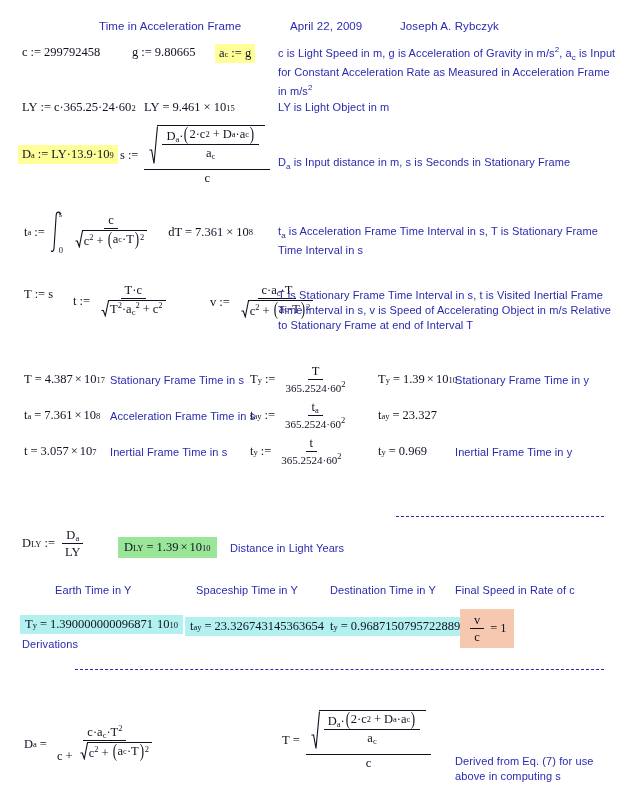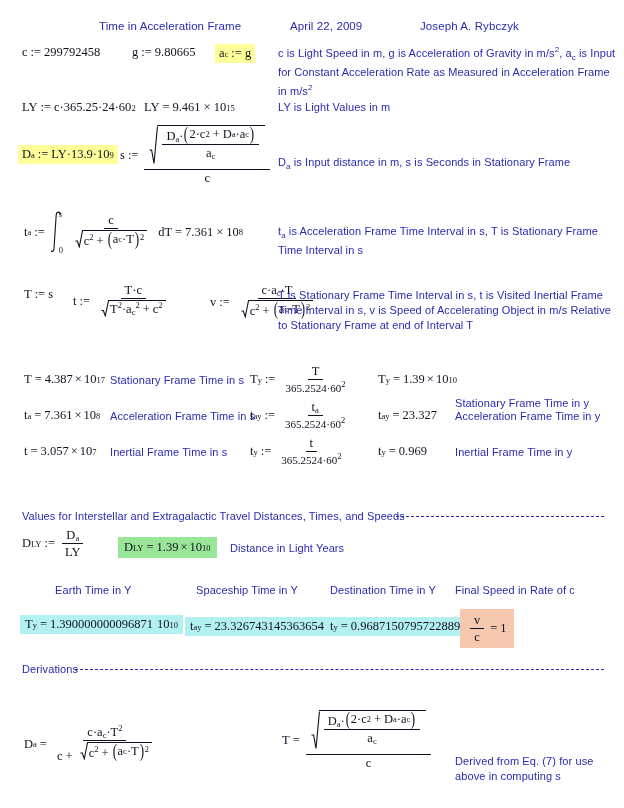--- a/index.html
+++ b/index.html
@@ -141,21 +141,21 @@
     height: 0;
   }
 </style>
 </head>
 <body>
 
 <div class="sheet">
 
   <div class="abs note title" style="left:99px; top:19px;">Time in Acceleration Frame</div>
   <div class="abs note title" style="left:290px; top:19px;">April 22, 2009</div>
-  <div class="abs note title" style="left:420px; top:19px;text-align:right;">Joseph A. Rybczyk</div>
+  <div class="abs note title" style="left:400px; top:19px;text-align:right;">Joseph A. Rybczyk</div>
 
   <div class="abs math" style="left:22px; top:45px;">
     <span>c</span>
     <span class="op">:=</span>
     <span>299792458</span>
   </div>
 
   <div class="abs math" style="left:132px; top:45px;">
     <span>g</span>
     <span class="op">:=</span>
@@ -183,21 +183,21 @@
 
   <div class="abs math" style="left:144px; top:100px;">
     <span>LY</span>
     <span class="op">=</span>
     <span>9.461</span>
     <span class="op">×</span>
     <span>10</span>
       <sup>15</sup>
   </div>
 
-  <div class="abs note" style="left:278px; top:100px;">LY is Light Values in m</div>
+  <div class="abs note" style="left:278px; top:100px;">LY is Light Object in m</div>
 
   <div class="abs math hl-yellow" style="left:18px; top:145px;">
     <span>D</span>
       <sub>a</sub>
     <span class="op">:=</span>
     <span>LY·13.9·10</span>
       <sup>9</sup>
   </div>
 
   <div class="abs math" style="left:120px; top:125px; align-items:center;">
@@ -266,21 +266,21 @@
                 <span class="pglyph">(</span>
                 <span>a</span>
                 <sub>c</sub>
                 <span>·T</span>
                 <span class="pglyph">)</span>
               </span><sup>2</sup>
           </span>
         </span>
       </span>
     </span>
-    <span style="margin-left:3px">dT</span>
+    <span style="margin-left:13px">dT</span>
     <span class="op">=</span>
     <span>7.361</span>
     <span class="op">×</span>
     <span>10</span>
       <sup>8</sup>
   </div>
 
   <div class="abs note" style="left:278px; top:224px; width:340px;">
     <span>t</span><sub style="font-size:8px">a</sub><span> is Acceleration Frame Time Interval in s, T is Stationary Frame Time</span>
     <span>Interval in s</span>
@@ -367,21 +367,21 @@
 
   <div class="abs math" style="left:378px; top:372px;">
     <span>T</span>
       <sub>y</sub>
     <span class="op">=</span>
     <span>1.39</span>
     <span class="opn">×</span>
     <span>10</span>
       <sup>10</sup>
   </div>
-  <div class="abs note" style="left:455px; top:373px;margin-top:23px;">Stationary Frame Time in y</div>
+  <div class="abs note" style="left:455px; top:373px;">Stationary Frame Time in y</div>
 
   <div class="abs math" style="left:24px; top:408px;">
     <span>t</span>
       <sub>a</sub>
     <span class="op">=</span>
     <span>7.361</span>
     <span class="opn">×</span>
     <span>10</span>
       <sup>8</sup>
   </div>
@@ -396,21 +396,20 @@
       <span class="den"><span style="font-size:11px">365.2524·60</span><sup>2</sup></span>
     </span>
   </div>
 
   <div class="abs math" style="left:378px; top:408px;">
     <span>t</span>
       <sub>ay</sub>
     <span class="op">=</span>
     <span>23.327</span>
   </div>
-  <div class="abs note" style="left:455px; top:409px;">Acceleration Frame Time in y</div>
 
   <div class="abs math" style="left:24px; top:444px;">
     <span>t</span>
       <sub></sub>
     <span class="op">=</span>
     <span>3.057</span>
     <span class="opn">×</span>
     <span>10</span>
       <sup>7</sup>
   </div>
@@ -427,21 +426,20 @@
   </div>
 
   <div class="abs math" style="left:378px; top:444px;">
     <span>t</span>
       <sub>y</sub>
     <span class="op">=</span>
     <span>0.969</span>
   </div>
   <div class="abs note" style="left:455px; top:445px;">Inertial Frame Time in y</div>
 
-  <div class="abs note" style="left:22px; top:509px;">Values for Interstellar and Extragalactic Travel Distances, Times, and  Speeds</div>
   <div class="hrule" style="left:396px; top:516px; width:208px;"></div>
 
   <div class="abs math" style="left:22px; top:528px;">
     <span>D</span>
       <sub>LY</sub>
     <span class="op">:=</span>
     <span class="frac">
       <span class="num"><span>D</span><sub>a</sub></span>
       <span class="den">LY</span>
     </span>
@@ -490,21 +488,21 @@
 
   <div class="abs math hl-salmon" style="left:460px; top:609px;">
     <span class="frac">
       <span class="num">v</span>
       <span class="den">c</span>
     </span>
     <span class="op">=</span>
     <span>1</span>
   </div>
 
-  <div class="abs note" style="left:22px; top:662px;">Derivations</div>
+  <div class="abs note" style="left:22px; top:637px;">Derivations</div>
   <div class="hrule" style="left:75px; top:669px; width:529px;"></div>
 
 
   <div class="abs math" style="left:24px; top:725px;">
     <span>D</span>
       <sub>a</sub>
     <span class="op">=</span>
     <span class="frac">
       <span class="num"><span>c·a</span><sub>c</sub><span>·T</span><sup>2</sup></span>
       <span class="den">

